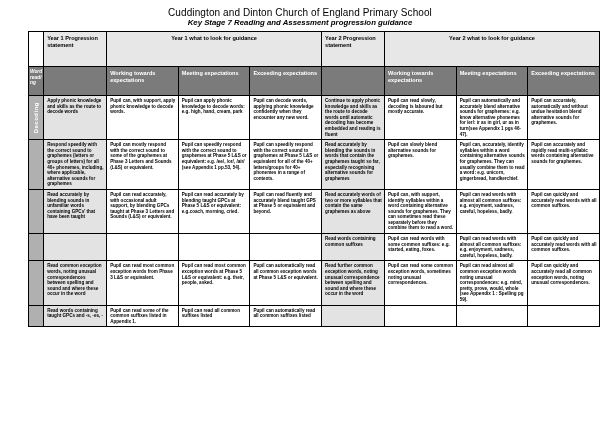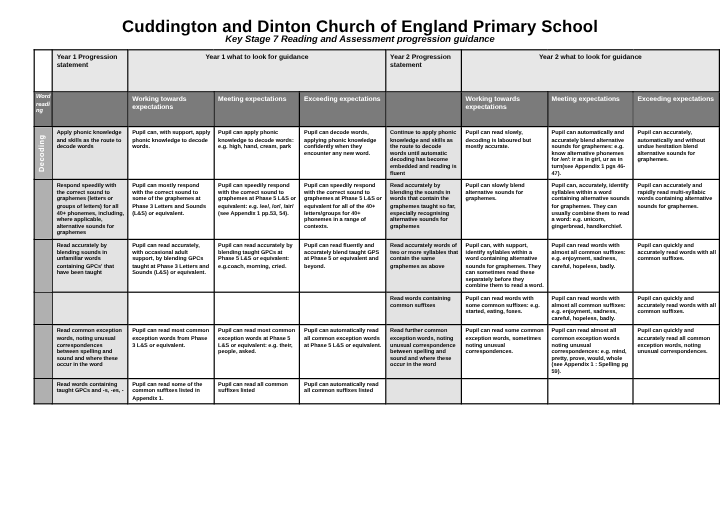--- a/index.html
+++ b/index.html
@@ -16,24 +16,24 @@
   }
   .page {
     position: relative;
     width: 600px;
     height: 424px;
     box-sizing: border-box;
     padding: 0;
   }
   .doc-title {
     text-align: center;
-    font-size: 14px;
-    font-weight: bold;
+    font-size: 10px;
+    font-weight: normal;
     letter-spacing: 0.1px;
-    margin: 17px 0 0 0;
+    margin: 7px 0 0 0;
     line-height: 11px;
   }
   .doc-subtitle {
     text-align: center;
     font-size: 7.8px;
     font-style: italic;
     font-weight: bold;
     margin: 0 0 3px 0;
     line-height: 10px;
   }

